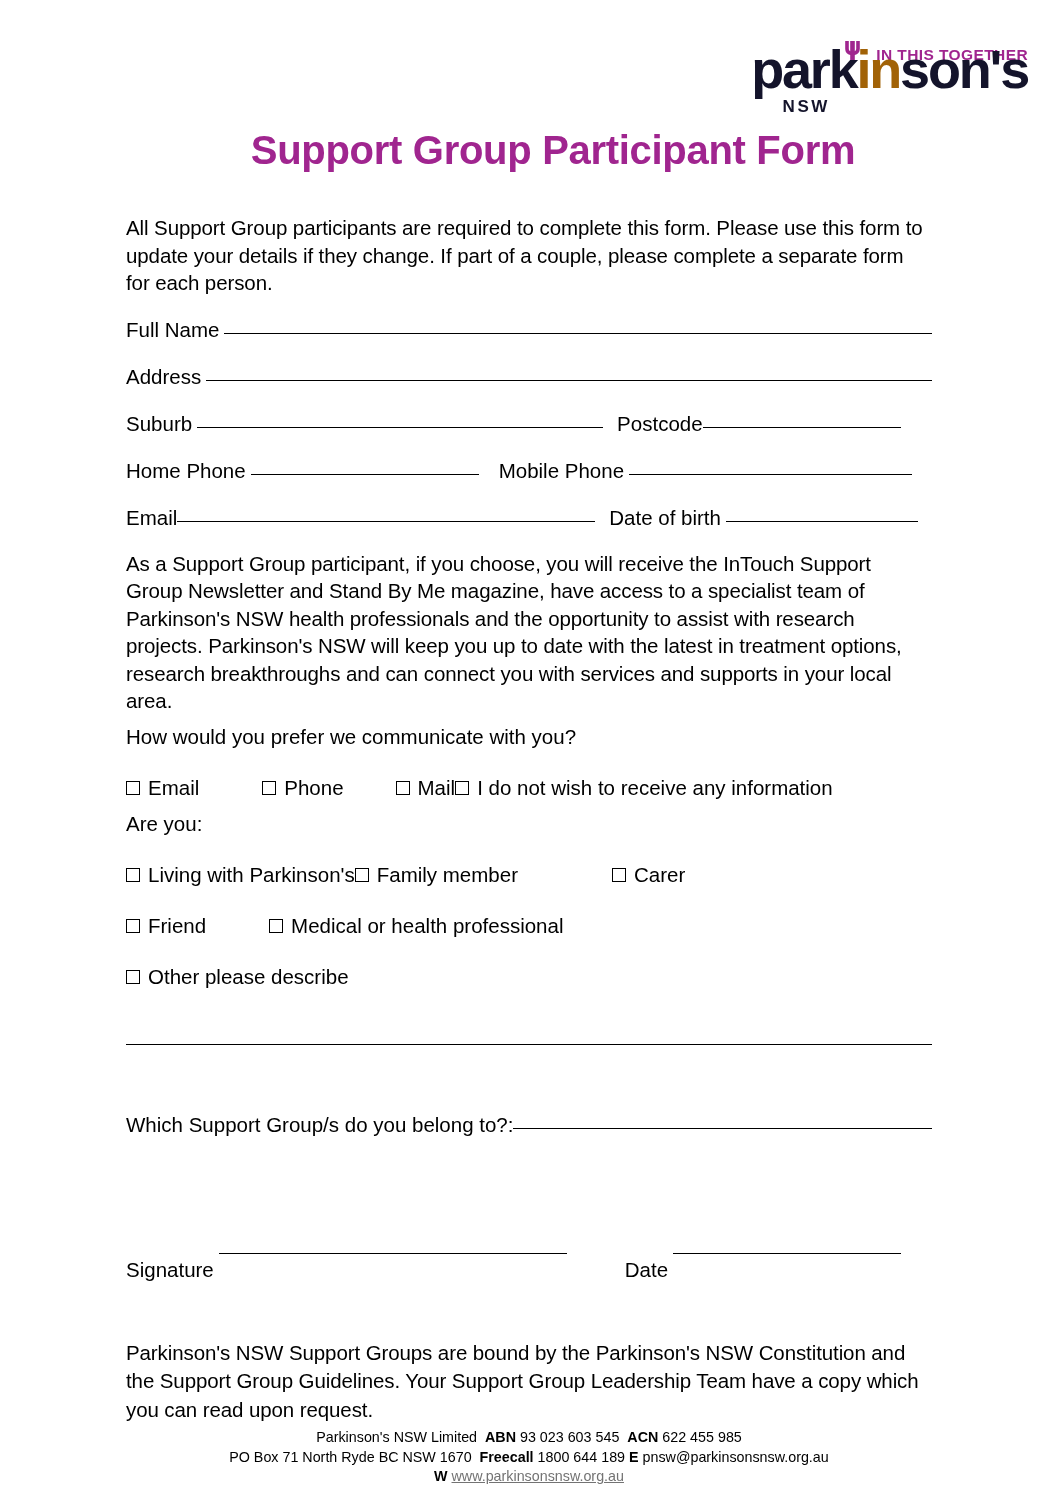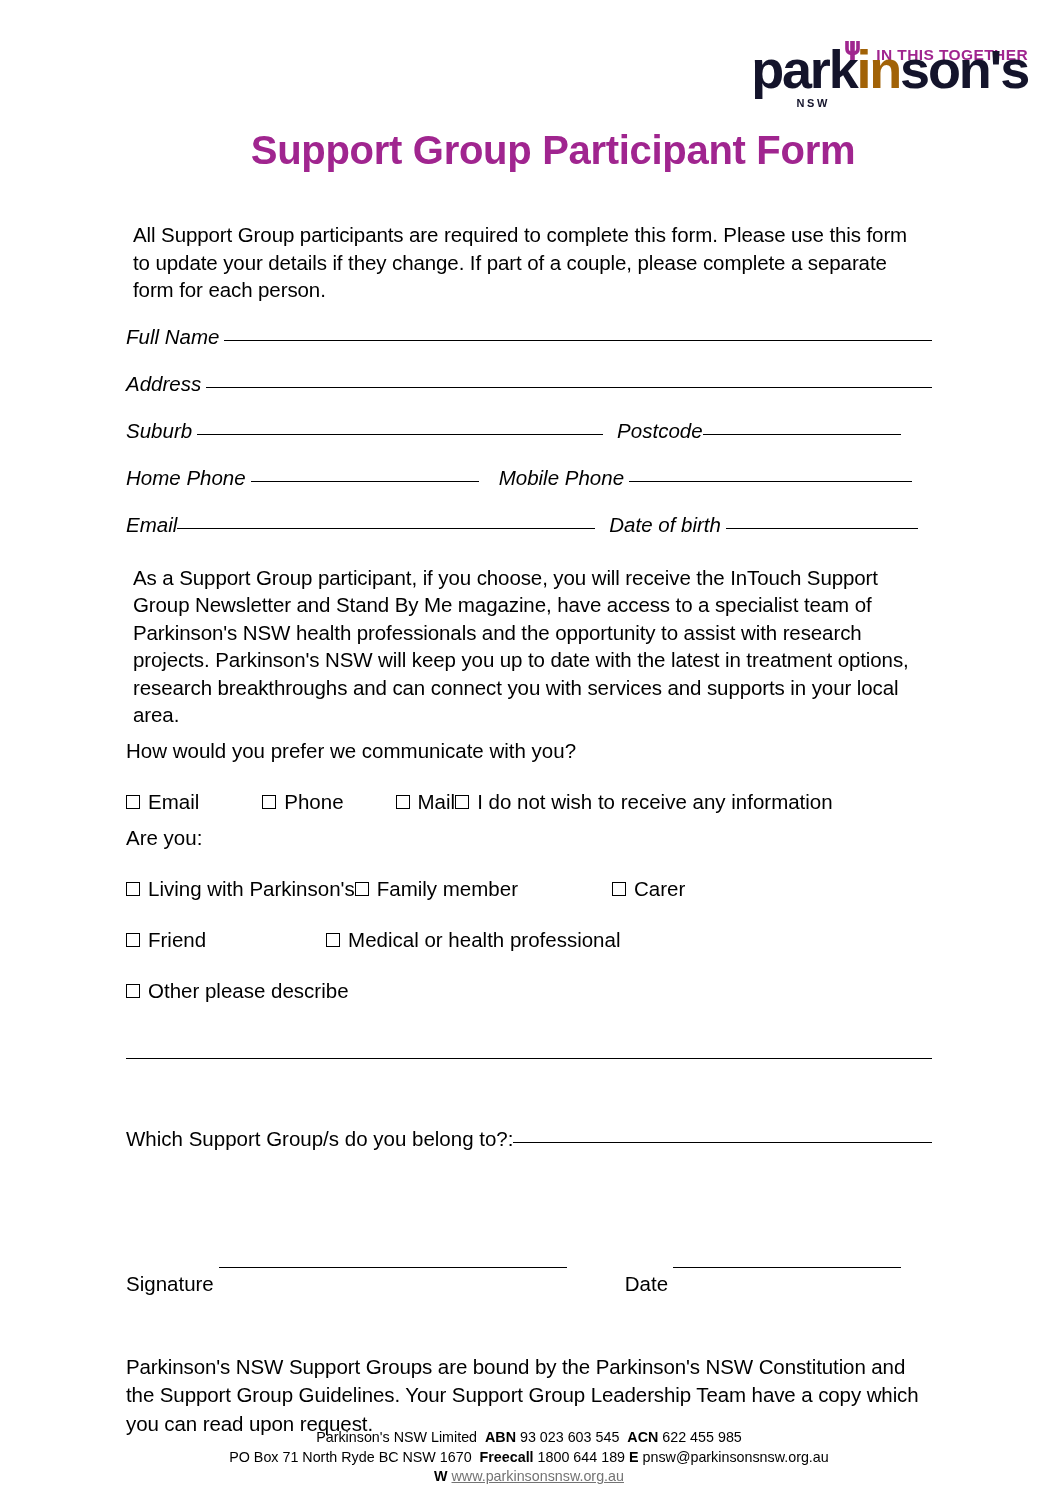--- a/index.html
+++ b/index.html
@@ -62,21 +62,21 @@
     letter-spacing: -2.2px;
     line-height: 1;
     color: #14142B;
     white-space: nowrap;
   }
   .logo-wordmark .hl { color: #a16207; }
   .logo-nsw {
     position: absolute;
     top: 78px;
     right: 198px;
-    font-size: 11px;
+    font-size: 17px;
     font-weight: bold;
     letter-spacing: 2.6px;
     line-height: 1;
     color: #14142B;
     white-space: nowrap;
   }
 
   
   .form-title {
     position: absolute;
@@ -97,35 +97,34 @@
     position: absolute;
     left: 126px;
     top: 214px;
     width: 806px;
   }
 
   .para {
     font-size: 20.5px;
     line-height: 27.5px;
     color: #000000;
-    margin: 7px;
+    margin: 0;
     letter-spacing: -0.1px;
   }
 
   .gap-18 { height: 18px; }
 
   
   .field-row {
     display: flex;
     align-items: baseline;
     font-size: 20.5px;
     line-height: 28px;
     margin-top: 19px;
     white-space: nowrap;
-    font-style: italic;
   }
   .field-label {
     flex: 0 0 auto;
     padding-right: 5px;
   }
   .field-label.tight { padding-right: 0px; }
   .rule {
     flex: 1 1 auto;
     border-bottom: 1.6px solid #000;
     height: 0;
@@ -315,21 +314,21 @@
         <span class="checkbox"></span>
         <span>Family member</span>
       </span>
       <span class="cb-item">
         <span class="checkbox"></span>
         <span>Carer</span>
       </span>
     </div>
 
     <div class="cb-row">
-      <span class="cb-item" style="margin-right:120px;">
+      <span class="cb-item" style="margin-right:63px;">
         <span class="checkbox"></span>
         <span>Friend</span>
       </span>
       <span class="cb-item">
         <span class="checkbox"></span>
         <span>Medical or health professional</span>
       </span>
     </div>
 
     <div class="cb-row">

